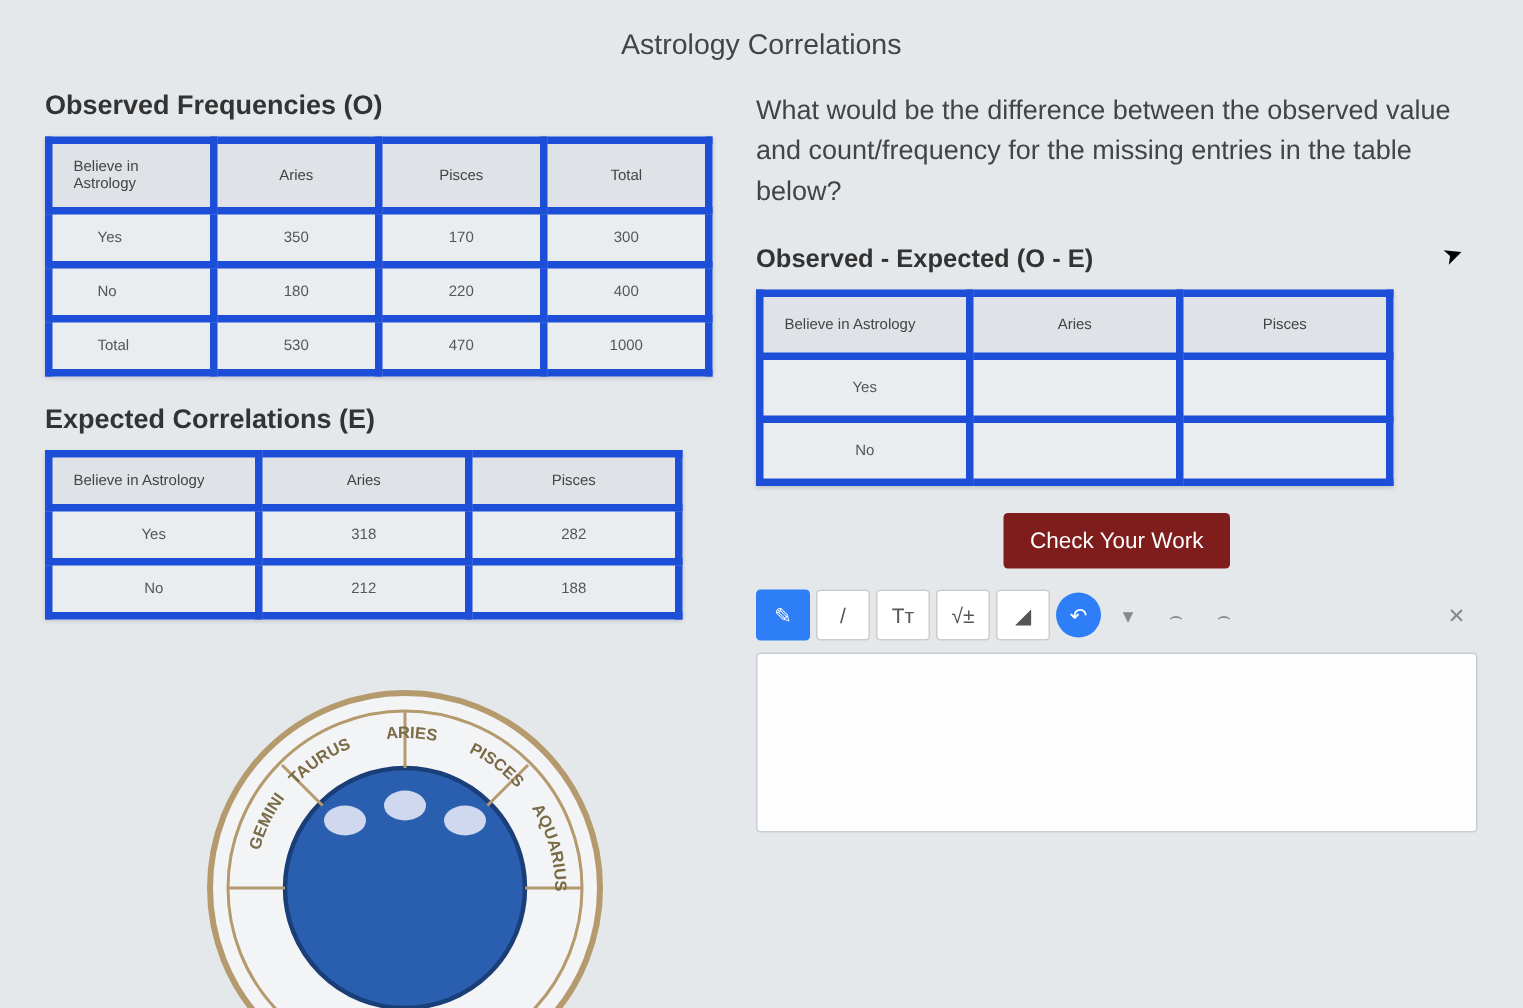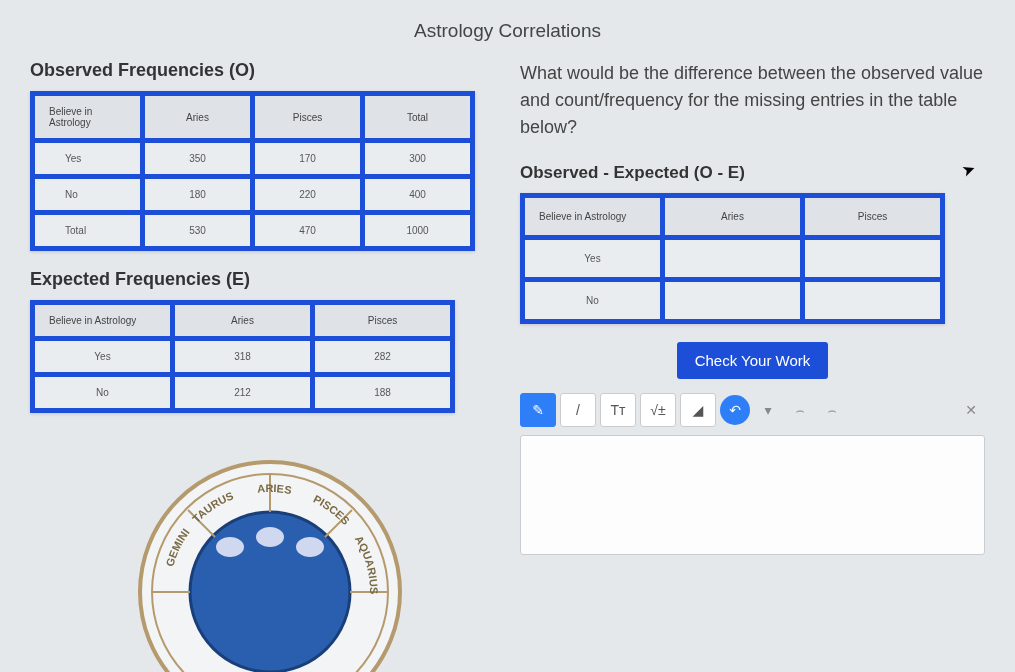--- a/index.html
+++ b/index.html
@@ -17,21 +17,21 @@
   }
   .main-title {
     text-align: center;
     font-size: 19px;
     font-weight: 400;
     color: #444;
     margin-bottom: 18px;
   }
   .columns {
     display: flex;
-    gap: 30px;
+    gap: 14px;
   }
   .left-col { flex: 0 0 460px; }
   .right-col { flex: 1; }
   .section-head {
     font-size: 18px;
     font-weight: 700;
     color: #333;
     margin-bottom: 10px;
   }
   table {
@@ -64,21 +64,21 @@
     line-height: 1.5;
     margin-bottom: 22px;
   }
   .sub-head {
     font-size: 17px;
     font-weight: 700;
     color: #333;
     margin-bottom: 10px;
   }
   .check-btn {
-    background: #1d4ed8;
+    background: #7f1d1d;
     color: #fff;
     border: none;
     padding: 10px 18px;
     font-size: 15px;
     border-radius: 3px;
     cursor: pointer;
     display: block;
     margin: 14px auto 14px auto;
   }
   .toolbar {
@@ -160,21 +160,21 @@
         </tr>
         <tr>
           <td>Total</td>
           <td>530</td>
           <td>470</td>
           <td>1000</td>
         </tr>
       </tbody>
         </table>
 
-      <div class="section-head">Expected Frequencies (E)</div>
+      <div class="section-head">Expected Correlations (E)</div>
 
       <table class="exp-table">
         <tbody>
             <tr>
           <th>Believe in Astrology</th>
           <th>Aries</th>
           <th>Pisces</th>
         </tr>
         <tr>
           <td style="text-align:center">Yes</td>

